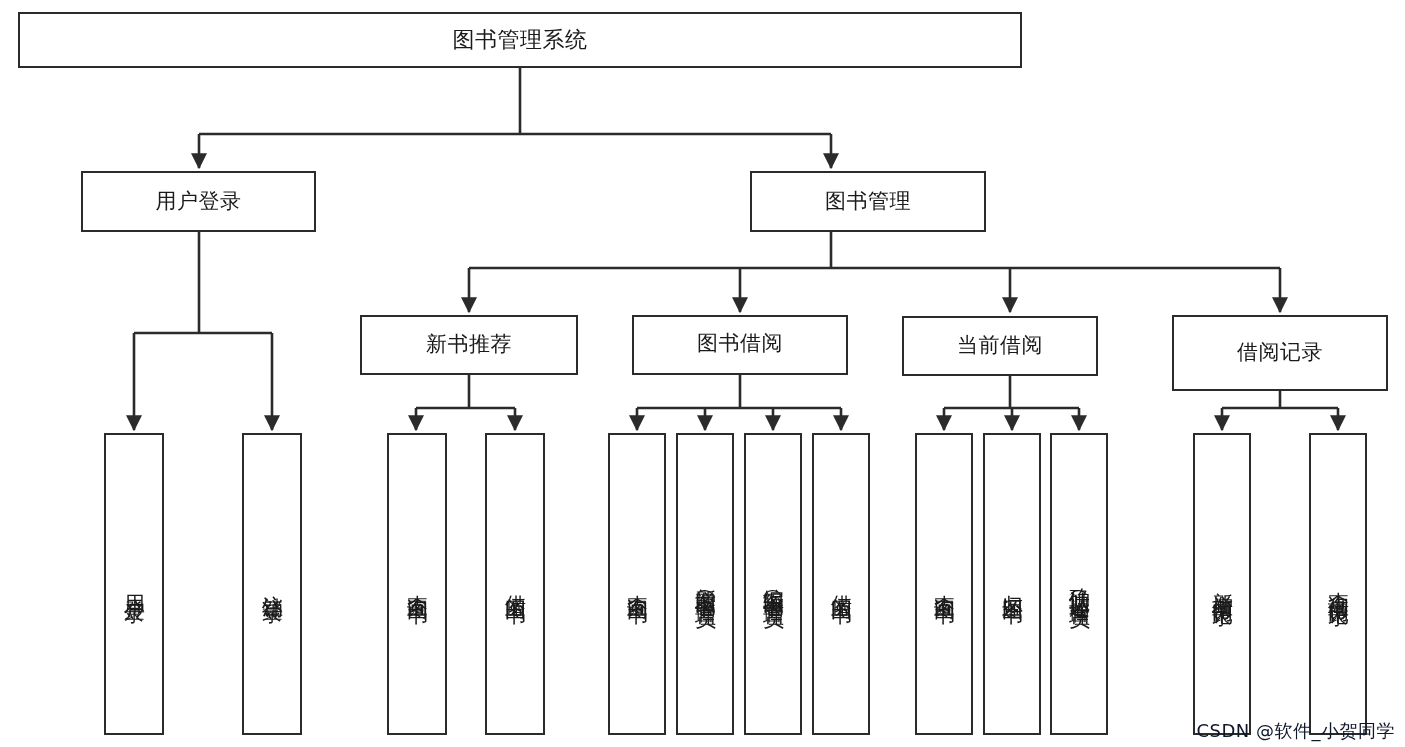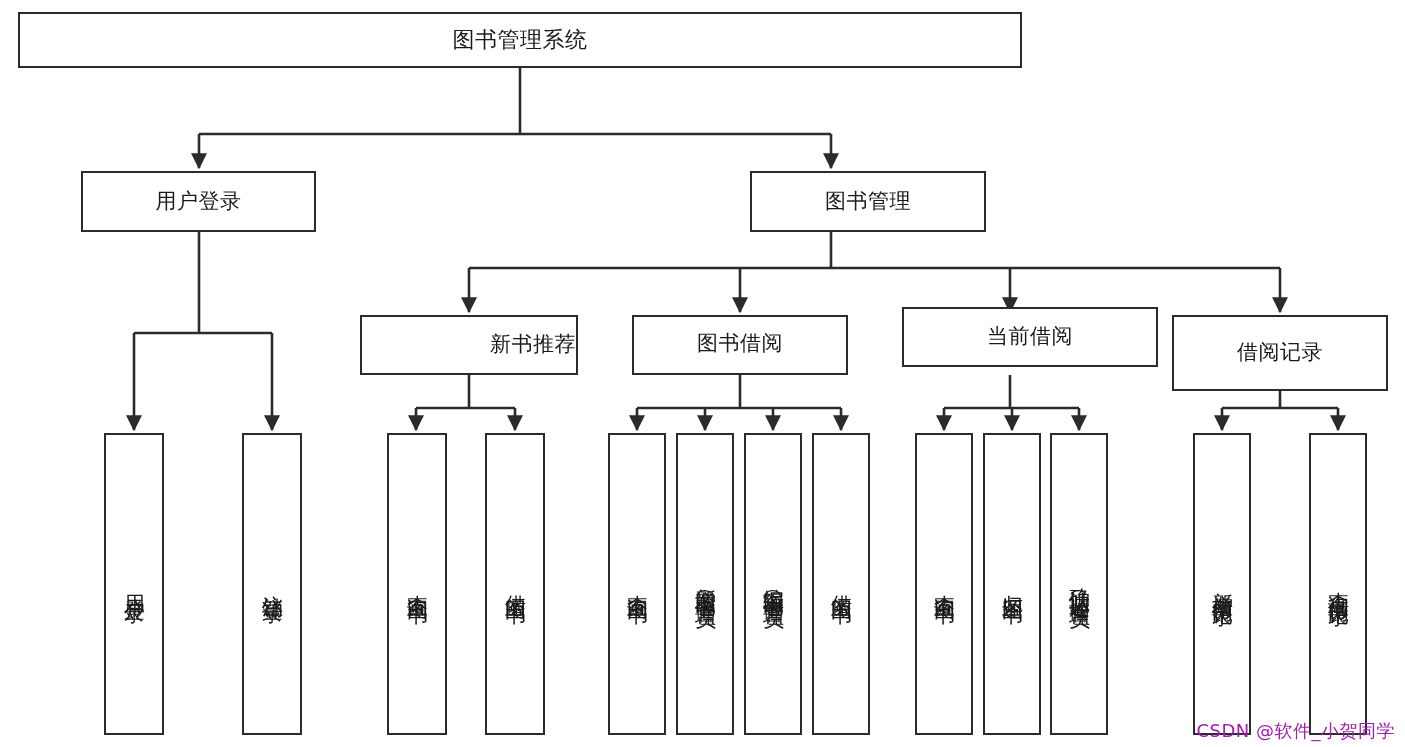--- a/index.html
+++ b/index.html
@@ -54,21 +54,21 @@
     font-size:21px;
     letter-spacing:3px;
     line-height:1;
     max-height:100%;
   }
   .watermark{
     position:absolute;
     right:10px;
     bottom:4px;
     font-size:18px;
-    color:#a21caf;
+    color:#0f172a;
     white-space:nowrap;
     z-index:3;
     letter-spacing:0.5px;
   }
 </style>
 </head>
 <body>
 
 <div id="stage">
 
@@ -126,27 +126,27 @@
     <span class="label">图书管理系统</span>
   </div>
 
   <div class="node horiz" style="left:81px;top:171px;width:235px;height:61px;">
     <span class="label">用户登录</span>
   </div>
   <div class="node horiz" style="left:750px;top:171px;width:236px;height:61px;">
     <span class="label">图书管理</span>
   </div>
 
-  <div class="node horiz" style="left:360px;top:315px;width:218px;height:60px;justify-content:flex-end;">
+  <div class="node horiz" style="left:360px;top:315px;width:218px;height:60px;">
     <span class="label">新书推荐</span>
   </div>
   <div class="node horiz" style="left:632px;top:315px;width:216px;height:60px;font-family:Liberation Mono, monospace;">
     <span class="label">图书借阅</span>
   </div>
-  <div class="node horiz" style="left:902px;top:307px;width:256px;height:60px;">
+  <div class="node horiz" style="left:902px;top:316px;width:196px;height:60px;">
     <span class="label">当前借阅</span>
   </div>
   <div class="node horiz" style="left:1172px;top:315px;width:216px;height:76px;">
     <span class="label">借阅记录</span>
   </div>
 
   <div class="node vert" style="left:104px;top:433px;width:60px;height:302px;">
     <span class="label">用户登录</span>
   </div>
   <div class="node vert" style="left:242px;top:433px;width:60px;height:302px;">

